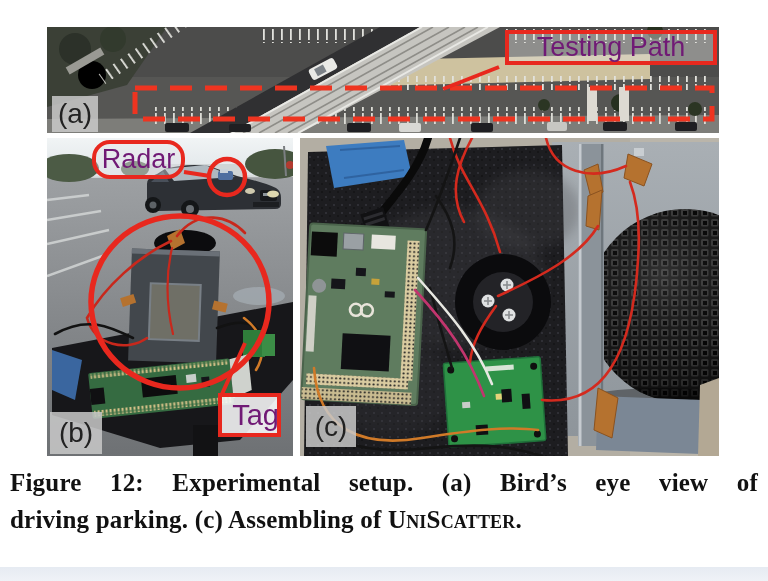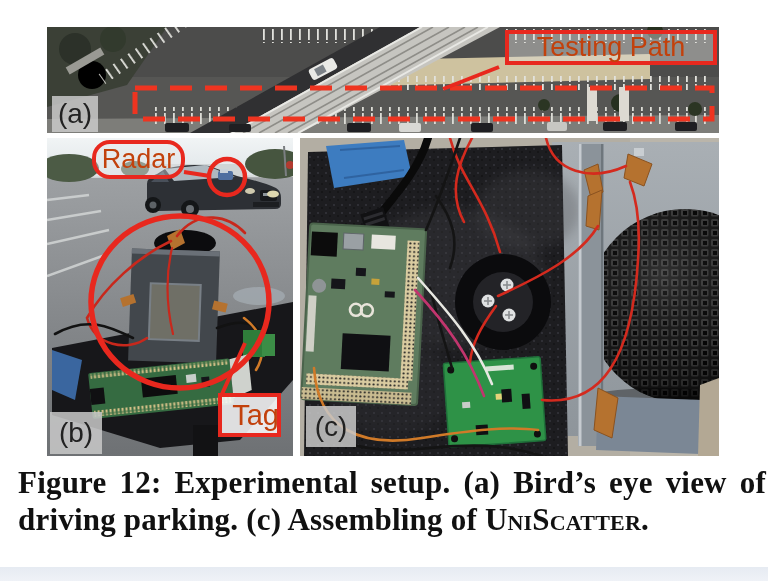--- a/index.html
+++ b/index.html
@@ -12,32 +12,32 @@
   #panel-c{left:300px;top:138px;width:419px;height:318px;}
 
   .corner-label{position:absolute;display:flex;align-items:center;justify-content:center;
       background:rgba(201,201,201,0.85);color:#222;font-size:28px;
       font-family:"Liberation Sans",sans-serif;}
   #label-a{left:52px;top:96px;width:46px;height:36px;}
   #label-b{left:50px;top:412px;width:52px;height:42px;}
   #label-c{left:306px;top:406px;width:50px;height:41px;}
 
   .red-callout{position:absolute;display:flex;align-items:center;justify-content:center;
-      border:4px solid #e8281e;color:#c2410c;font-family:"Liberation Sans",sans-serif;
+      border:4px solid #e8281e;color:#701a75;font-family:"Liberation Sans",sans-serif;
       box-sizing:border-box;}
   #callout-testing-path{left:505px;top:30px;width:212px;height:35px;font-size:27px;
       background:rgba(225,224,220,0.45);}
   #callout-radar{left:92px;top:140px;width:93px;height:39px;font-size:27px;
       background:rgba(228,231,233,0.40);border-radius:18px;}
   #callout-tag{left:218px;top:393px;width:63px;height:44px;font-size:29px;
       background:rgba(250,250,250,0.88);padding-left:12px;}
 
   #caption{position:absolute;left:10px;top:464px;width:748px;color:#111;
-      font-family:"Liberation Serif",serif;font-weight:bold;font-size:31px;
-      line-height:37px;letter-spacing:0.2px;margin-left:8px;}
+      font-family:"Liberation Serif",serif;font-weight:bold;font-size:25px;
+      line-height:37px;letter-spacing:0.2px;}
   .cap-line{text-align:justify;text-align-last:justify;white-space:nowrap;}
   .cap-line.last{text-align-last:left;}
   .brand{font-variant:small-caps;}
   #bottom-band{position:absolute;left:0;top:567px;width:768px;height:14px;
       background:linear-gradient(#e6ebf2,#eff2f7);}
 </style>
 </head>
 <body>
 
 <div id="page">

